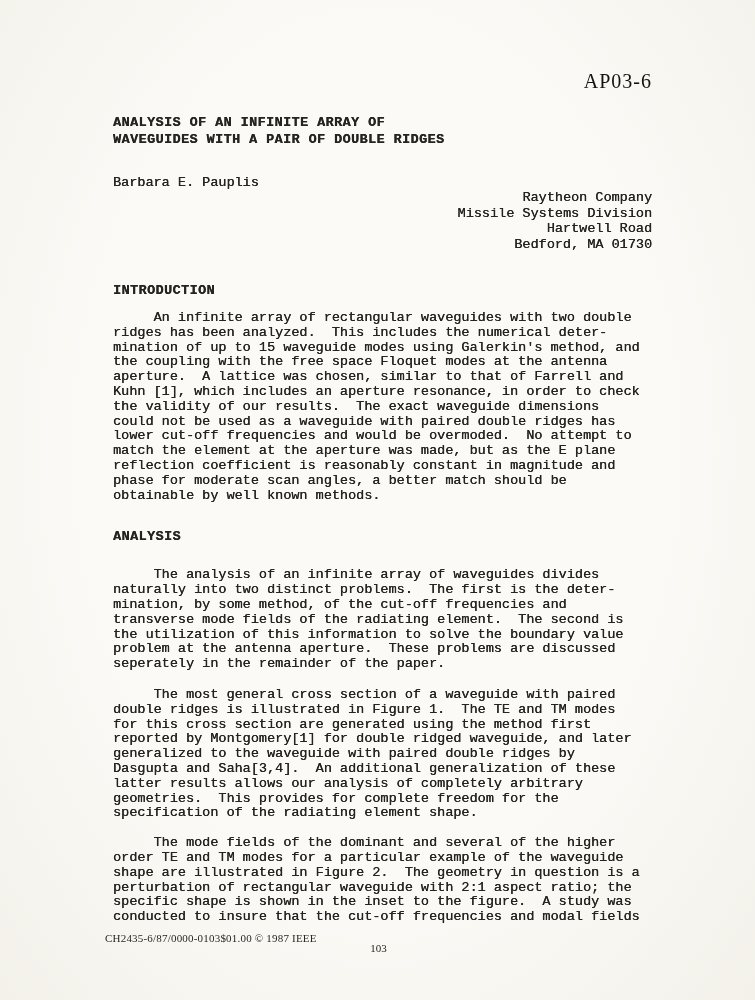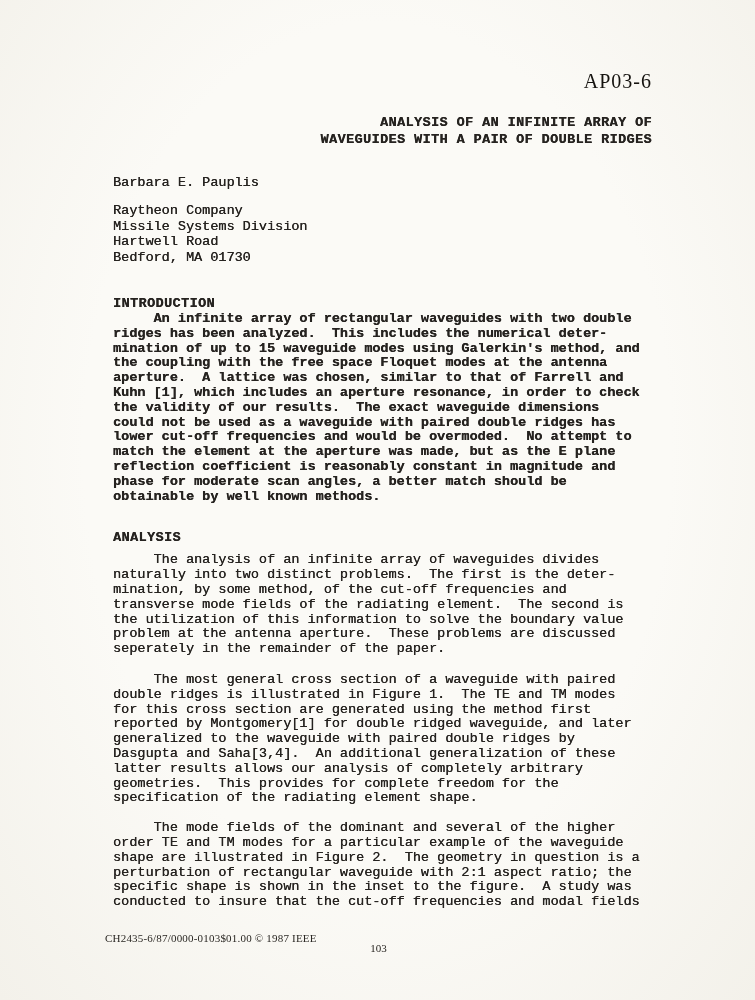--- a/index.html
+++ b/index.html
@@ -23,60 +23,59 @@
   .paper-id {
     margin-top: 70px;
     text-align: right;
     font-family: "Liberation Serif", "DejaVu Serif", serif;
     font-size: 20px;
     letter-spacing: 1px;
     color: #15130f;
   }
   .title {
     margin-top: 21px;
-    text-align: right;
+    text-align: left;
     font-size: 13.5px;
     font-weight: 700;
     line-height: 17px;
     letter-spacing: 0.4px;
     white-space: pre-line;
     text-shadow: 0.3px 0 0 currentColor;
   }
   .author {
     margin-top: 27px;
     text-align: left;
     font-size: 13.5px;
     line-height: 15px;
     text-shadow: 0.25px 0 0 currentColor;
   }
   .affiliation {
-    margin-top: 13px;
-    text-align: left;
+    text-align: right;
     font-size: 13.5px;
     line-height: 15.5px;
     white-space: pre-line;
     text-shadow: 0.25px 0 0 currentColor;
   }
   .section-heading {
     font-size: 13.5px;
     font-weight: 700;
     letter-spacing: 0.4px;
     line-height: 15px;
     text-shadow: 0.3px 0 0 currentColor;
   }
   .heading-intro { margin-top: 31px; }
   .heading-analysis { margin-top: 26px; }
   .para {
     font-size: 13.5px;
     line-height: 14.8px;
     white-space: pre;
     text-shadow: 0.25px 0 0 currentColor;
   }
-  .para-1 { margin-top: 1px; font-weight: bold; }
-  .para-2 { margin-top: 8px; }
+  .para-1 { margin-top: 13px; }
+  .para-2 { margin-top: 24px; }
   .para-3 { margin-top: 16px; }
   .para-4 { margin-top: 15px; }
   .footer {
     position: absolute;
     left: 105px;
     right: 103px;
     top: 930px;
     height: 40px;
   }
   .copyright {

